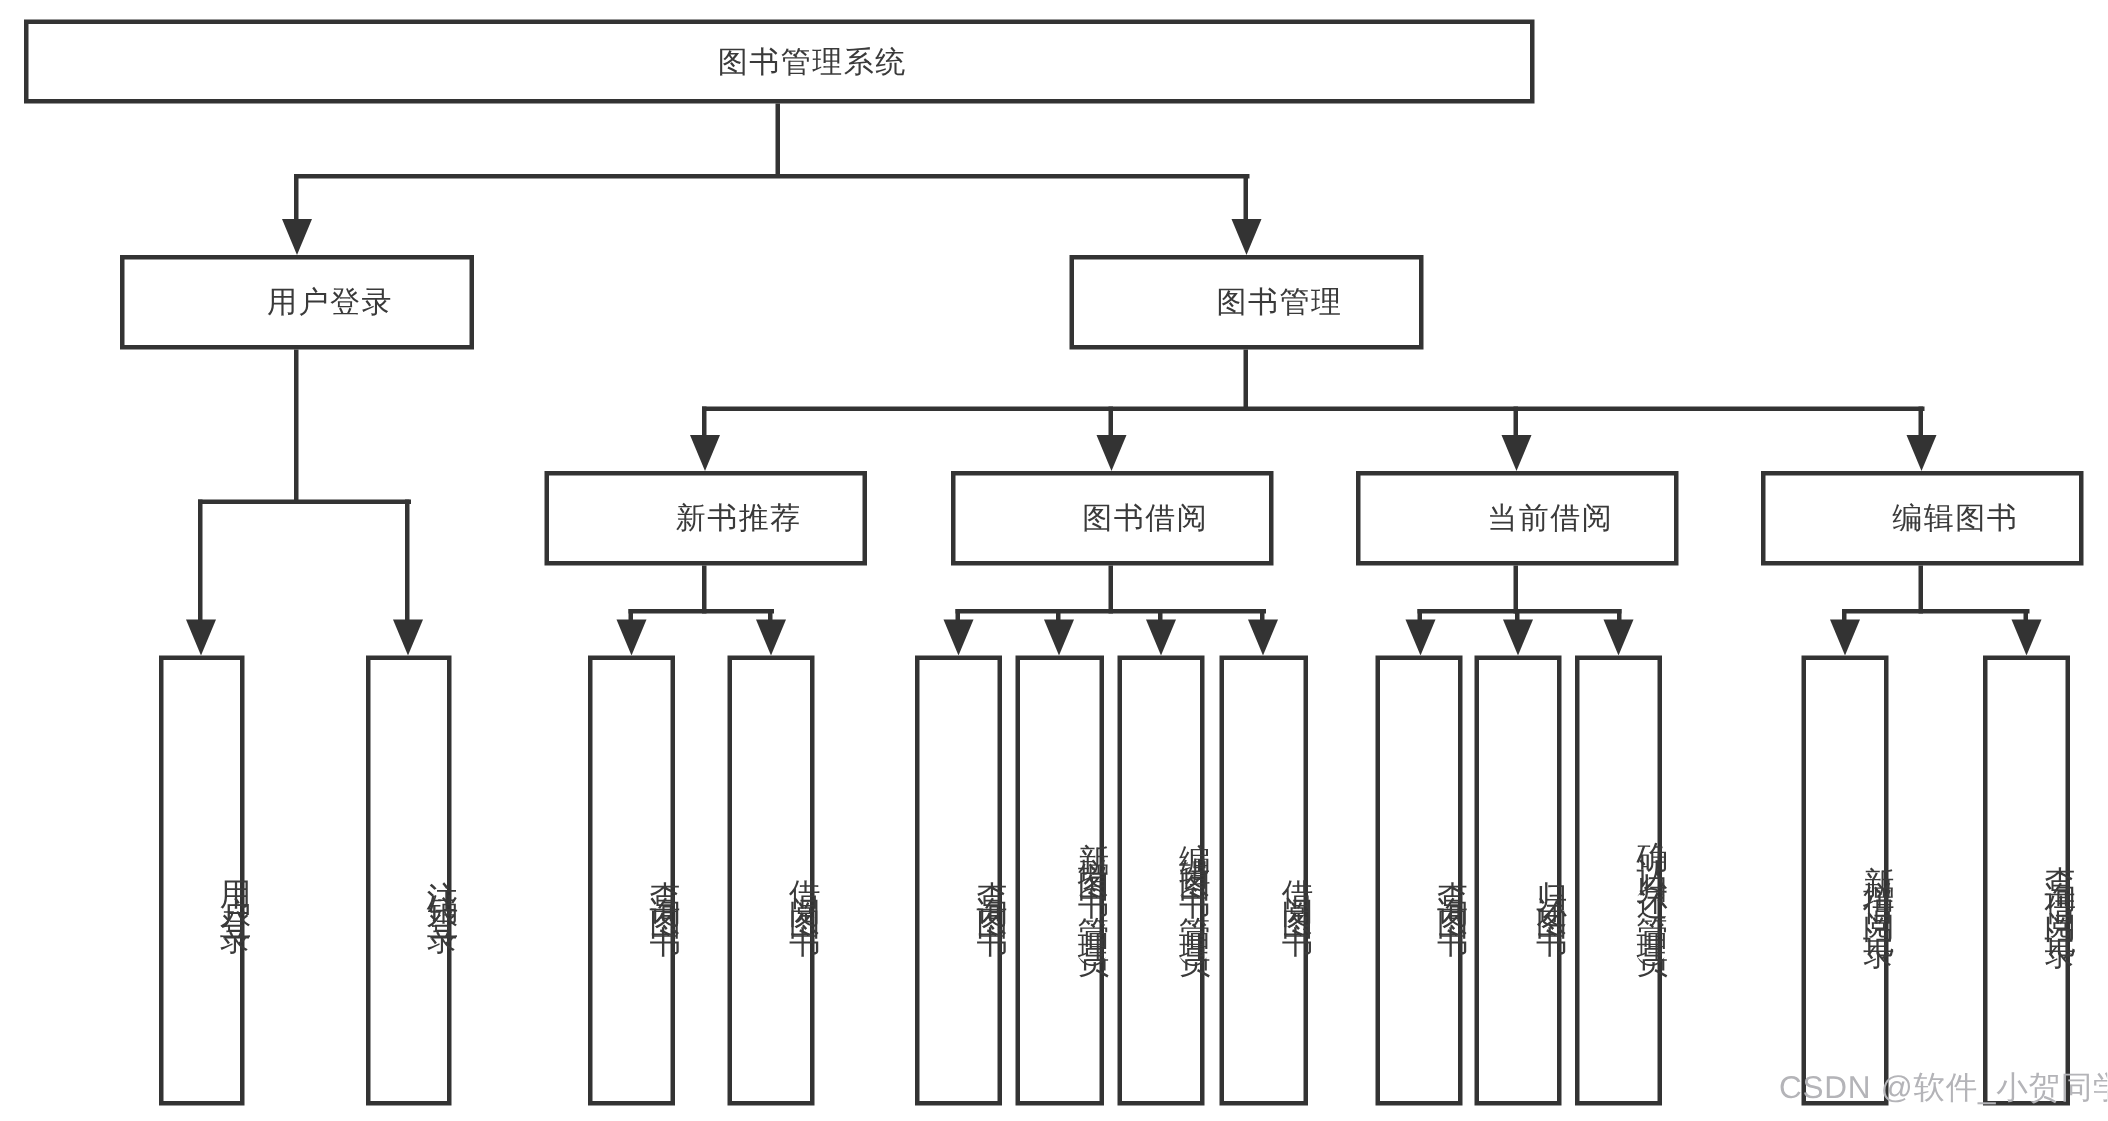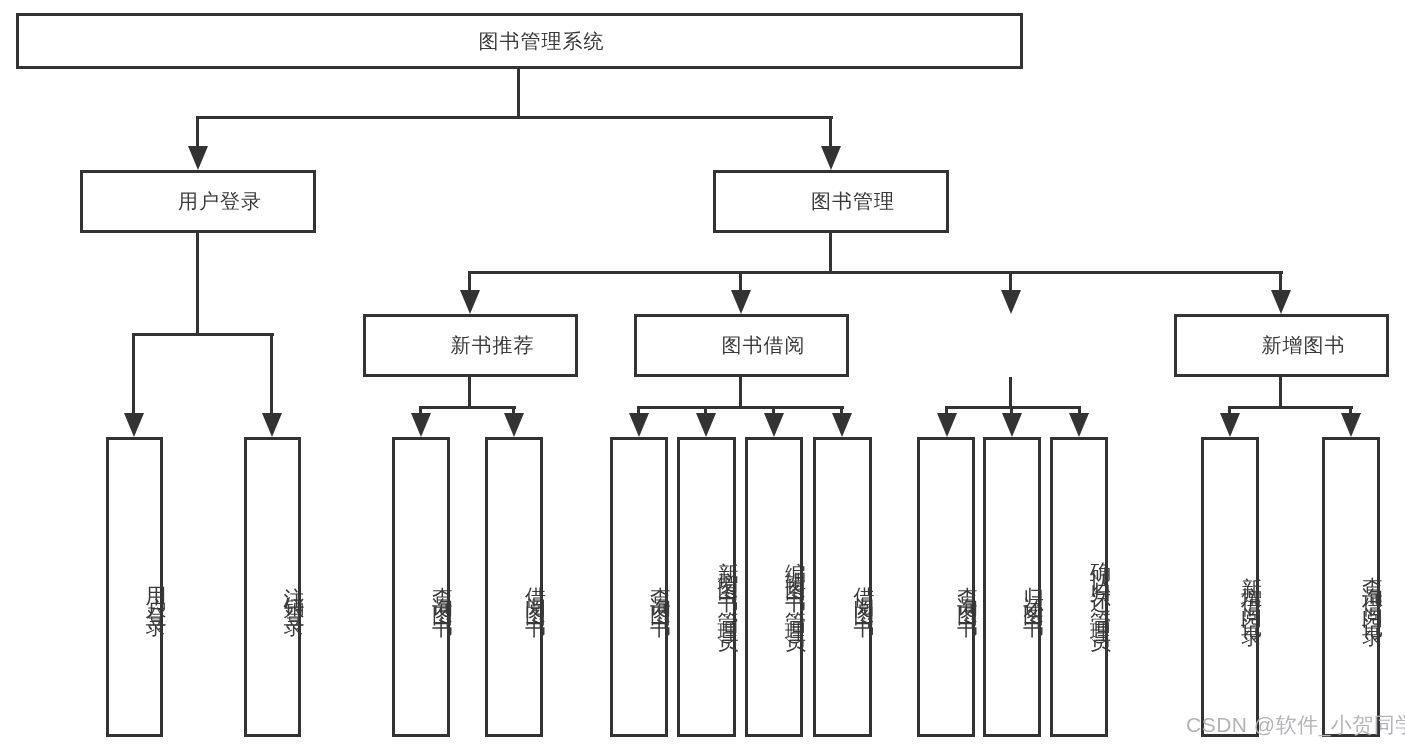--- a/index.html
+++ b/index.html
@@ -109,22 +109,25 @@
   <div class="arw" style="left:731px;top:290px"></div>
   <div class="arw" style="left:1001px;top:290px"></div>
   <div class="arw" style="left:1271px;top:290px"></div>
 
   <div class="box hbox" style="left:634px;top:314px;width:215px;height:63px">
     <span>图书借阅</span>
   </div>
   <div class="box hbox" style="left:363px;top:314px;width:215px;height:63px">
     <span>新书推荐</span>
   </div>
+  <div class="box hbox" style="left:904px;top:314px;width:215px;height:63px">
+    <span>当前借阅</span>
+  </div>
   <div class="box hbox" style="left:1174px;top:314px;width:215px;height:63px">
-    <span>新增图书</span>
+    <span>编辑图书</span>
   </div>
 
   <div class="vline" style="left:468px;top:377px;height:32px"></div>
   <div class="hline" style="left:419px;top:406px;width:97px"></div>
   <div class="vline" style="left:419px;top:406px;height:12px"></div>
   <div class="vline" style="left:512px;top:406px;height:12px"></div>
   <div class="arw" style="left:411px;top:413px"></div>
   <div class="arw" style="left:504px;top:413px"></div>
 
   <div class="vline" style="left:739px;top:377px;height:32px"></div>

